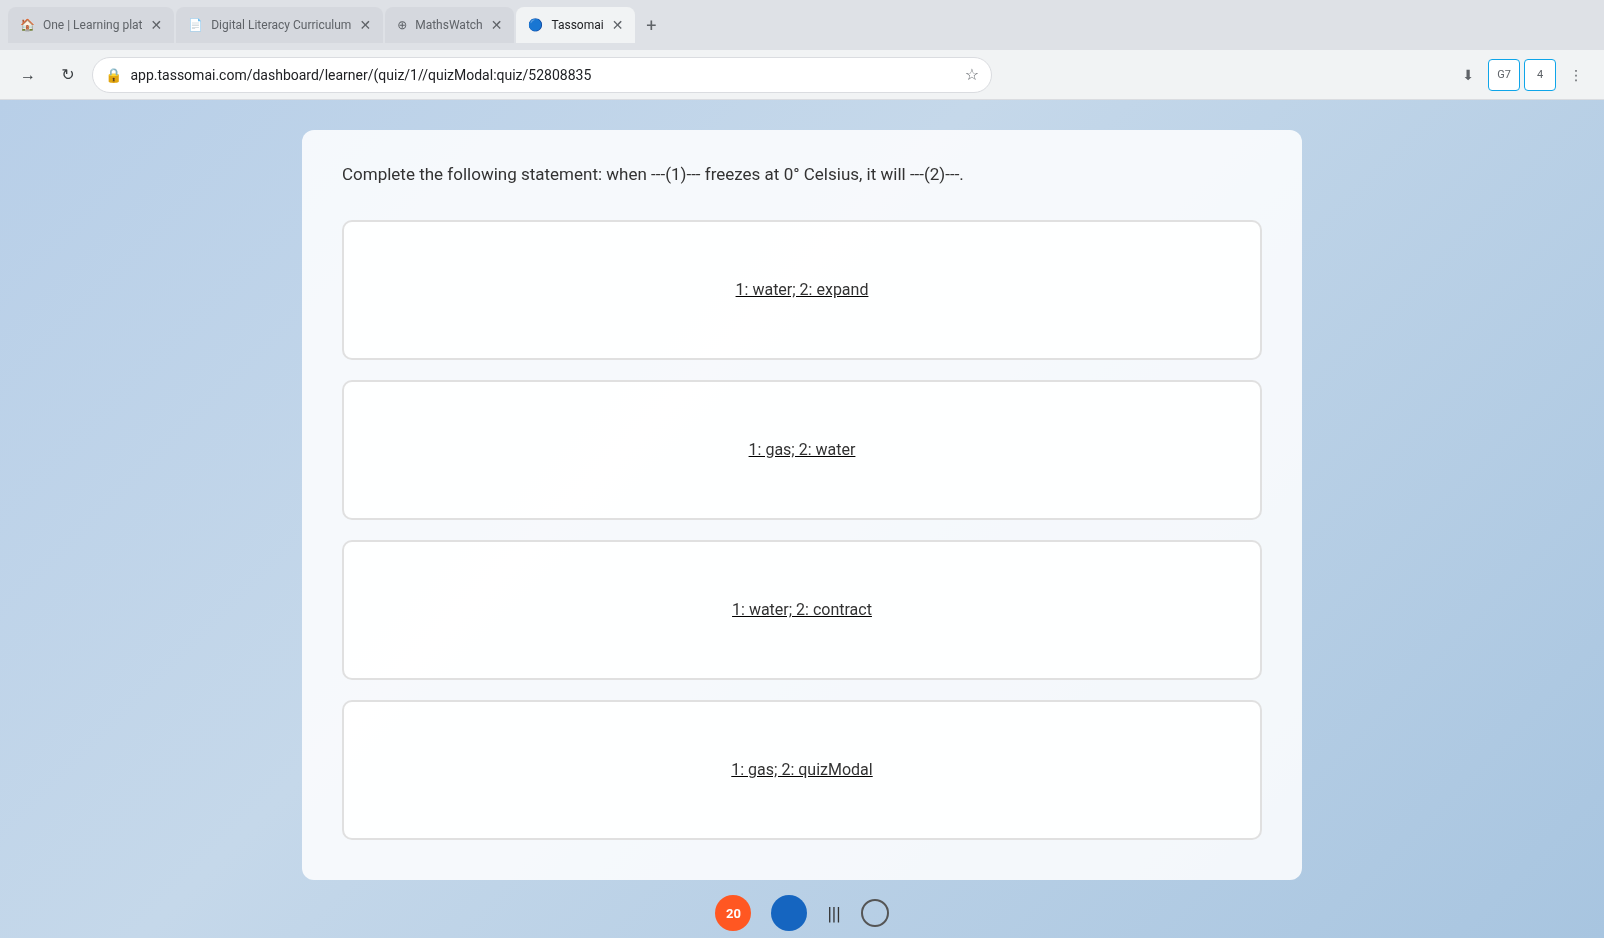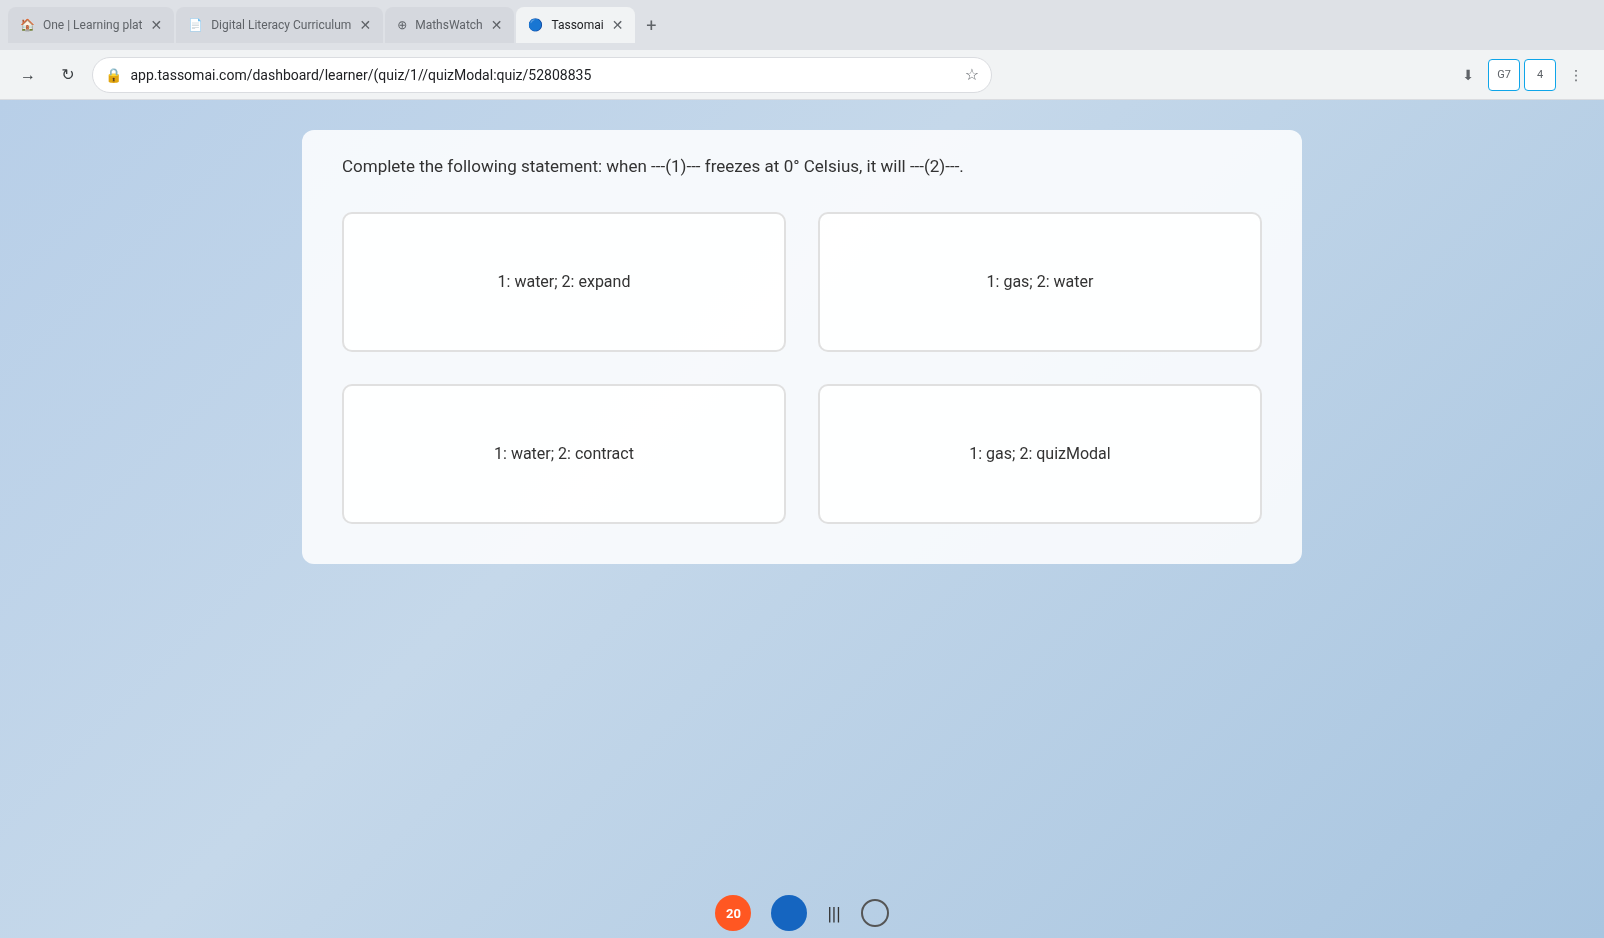--- a/index.html
+++ b/index.html
@@ -171,37 +171,38 @@
       position: relative;
       display: flex;
       justify-content: center;
       align-items: flex-start;
       padding-top: 20px;
     }
 
     .quiz-container {
       background: rgba(255, 255, 255, 0.85);
       border-radius: 12px;
-      padding: 24px 40px 40px;
+      padding: 32px 40px 40px;
       width: 1000px;
       max-width: 95%;
       margin-top: 10px;
     }
 
     .question-text {
       font-size: 17px;
       color: #333;
       line-height: 1.5;
       margin-bottom: 32px;
     }
 
     .options-grid {
       display: grid;
-      grid-template-columns: 1fr 1fr;
-      gap: 32px;
+      grid-template-columns: 1fr;
+      gap: 20px;
+      text-decoration: underline;
     }
 
     .option-card {
       background: rgba(255, 255, 255, 0.9);
       border: 2px solid #e0e0e0;
       border-radius: 10px;
       padding: 40px 20px;
       display: flex;
       align-items: center;
       justify-content: center;

